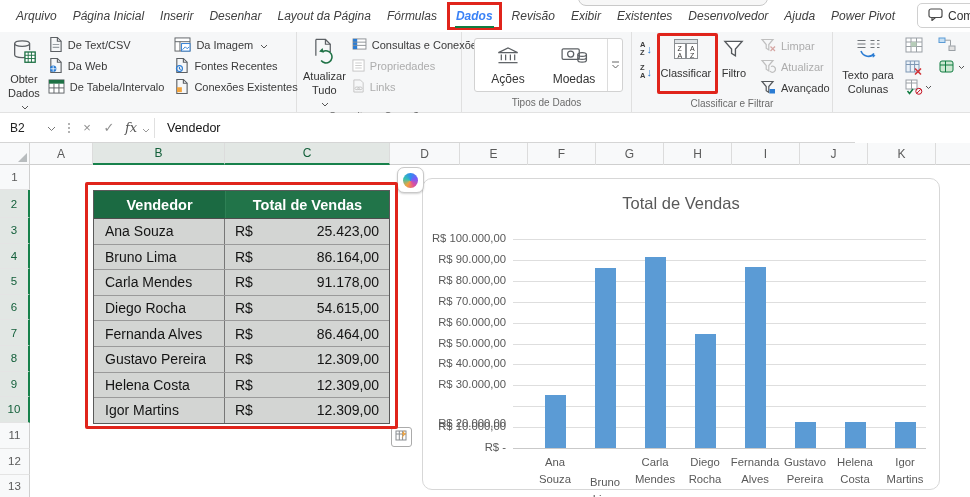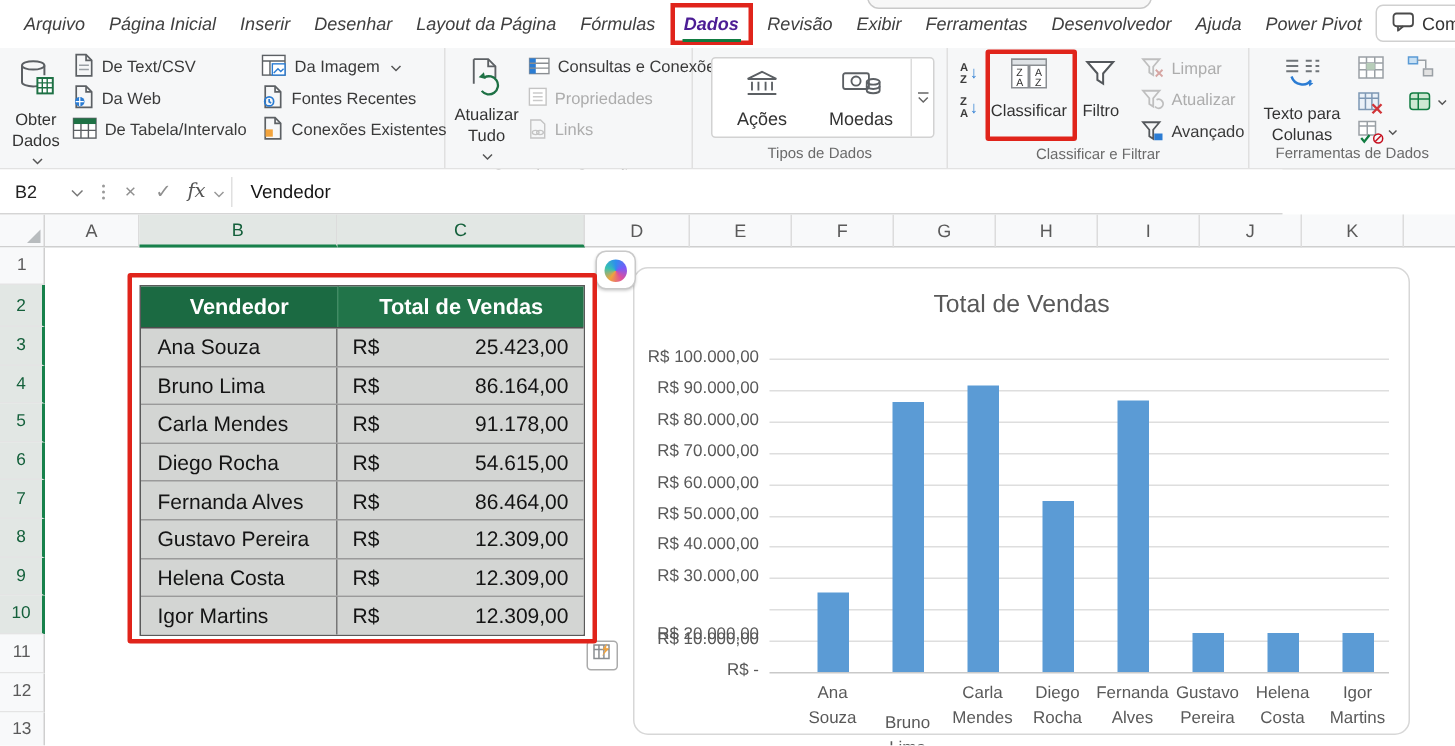--- a/index.html
+++ b/index.html
@@ -5,21 +5,21 @@
   * { box-sizing: border-box; margin: 0; padding: 0; }
   html,body { width:970px; height:497px; overflow:hidden; background:#fff;
     font-family:"Liberation Sans", sans-serif; }
   #screen { position:relative; width:970px; height:497px; overflow:hidden; background:#fff; }
 
   
   .tabbar { position:absolute; top:0; left:0; width:970px; height:32px; background:#fff;
     display:flex; align-items:center; padding-left:8px; z-index:5; }
   .tab { font-size:12px; color:#404040; padding:0 7px; height:26px; display:flex; align-items:center;font-style:italic; }
   .tab .tab-label { padding:4px 1px 3px; border-bottom:2.5px solid transparent; }
-  .tab.active .tab-label { color:#4c1d95; font-weight:700; border-bottom:2.5px solid #107C41; }
+  .tab.active .tab-label { color:#3b82f6; font-weight:700; border-bottom:2.5px solid #107C41; }
   .tab.annotated { border:3px solid #E0241B; padding:0 5px; margin:0 2px; height:28px; }
   .search-sliver { position:absolute; left:578px; top:-15px; width:190px; height:21px;
     border:1px solid #c9c9c9; border-radius:8px; background:#f7f7f7; }
   .comments-btn { position:absolute; left:917px; top:3px; height:25px; display:flex; align-items:center;
     gap:5px; padding:0 10px; border:1px solid #d0d0d0; border-radius:5px; background:#fff;
     font-size:12px; color:#333; }
 
   
   .ribbon { position:absolute; top:32px; left:0; width:970px; height:81px; background:#F6F7F8;
     border-bottom:1px solid #E2E2E2; display:flex; }
@@ -141,21 +141,21 @@
         <span class="tab active annotated">
           <span class="tab-label">Dados</span>
         </span>
         <span class="tab">
           <span class="tab-label">Revisão</span>
         </span>
         <span class="tab">
           <span class="tab-label">Exibir</span>
         </span>
         <span class="tab">
-          <span class="tab-label">Ferramentas</span>
+          <span class="tab-label">Existentes</span>
         </span>
         <span class="tab">
           <span class="tab-label">Desenvolvedor</span>
         </span>
         <span class="tab">
           <span class="tab-label">Ajuda</span>
         </span>
         <span class="tab">
           <span class="tab-label">Power Pivot</span>
         </span>
@@ -442,21 +442,20 @@
                   <rect x="2" y="2" width="13" height="11" rx="2" fill="#CDE8D2" stroke="#107C41"></rect>
                   <path d="M2 6 h13 M7.5 2 v11" stroke="#107C41" fill="none"></path>
                 </svg>
                 <svg width="7" height="5">
                   <path d="M1 1 L3.5 3.5 L6 1" stroke="#555" fill="none"></path>
                 </svg>
               </span>
           </div>
         </div>
       </div>
-      <div class="rgroup-label">Ferramentas de Dados</div>
     </div>
   </div>
 
   <div class="fbar">
     <div class="namebox">
       <span>B2</span>
       <span><svg width="9" height="6">
             <path d="M1 1 L4.5 4.5 L8 1" stroke="#777" fill="none"></path>
           </svg></span>
     </div>

